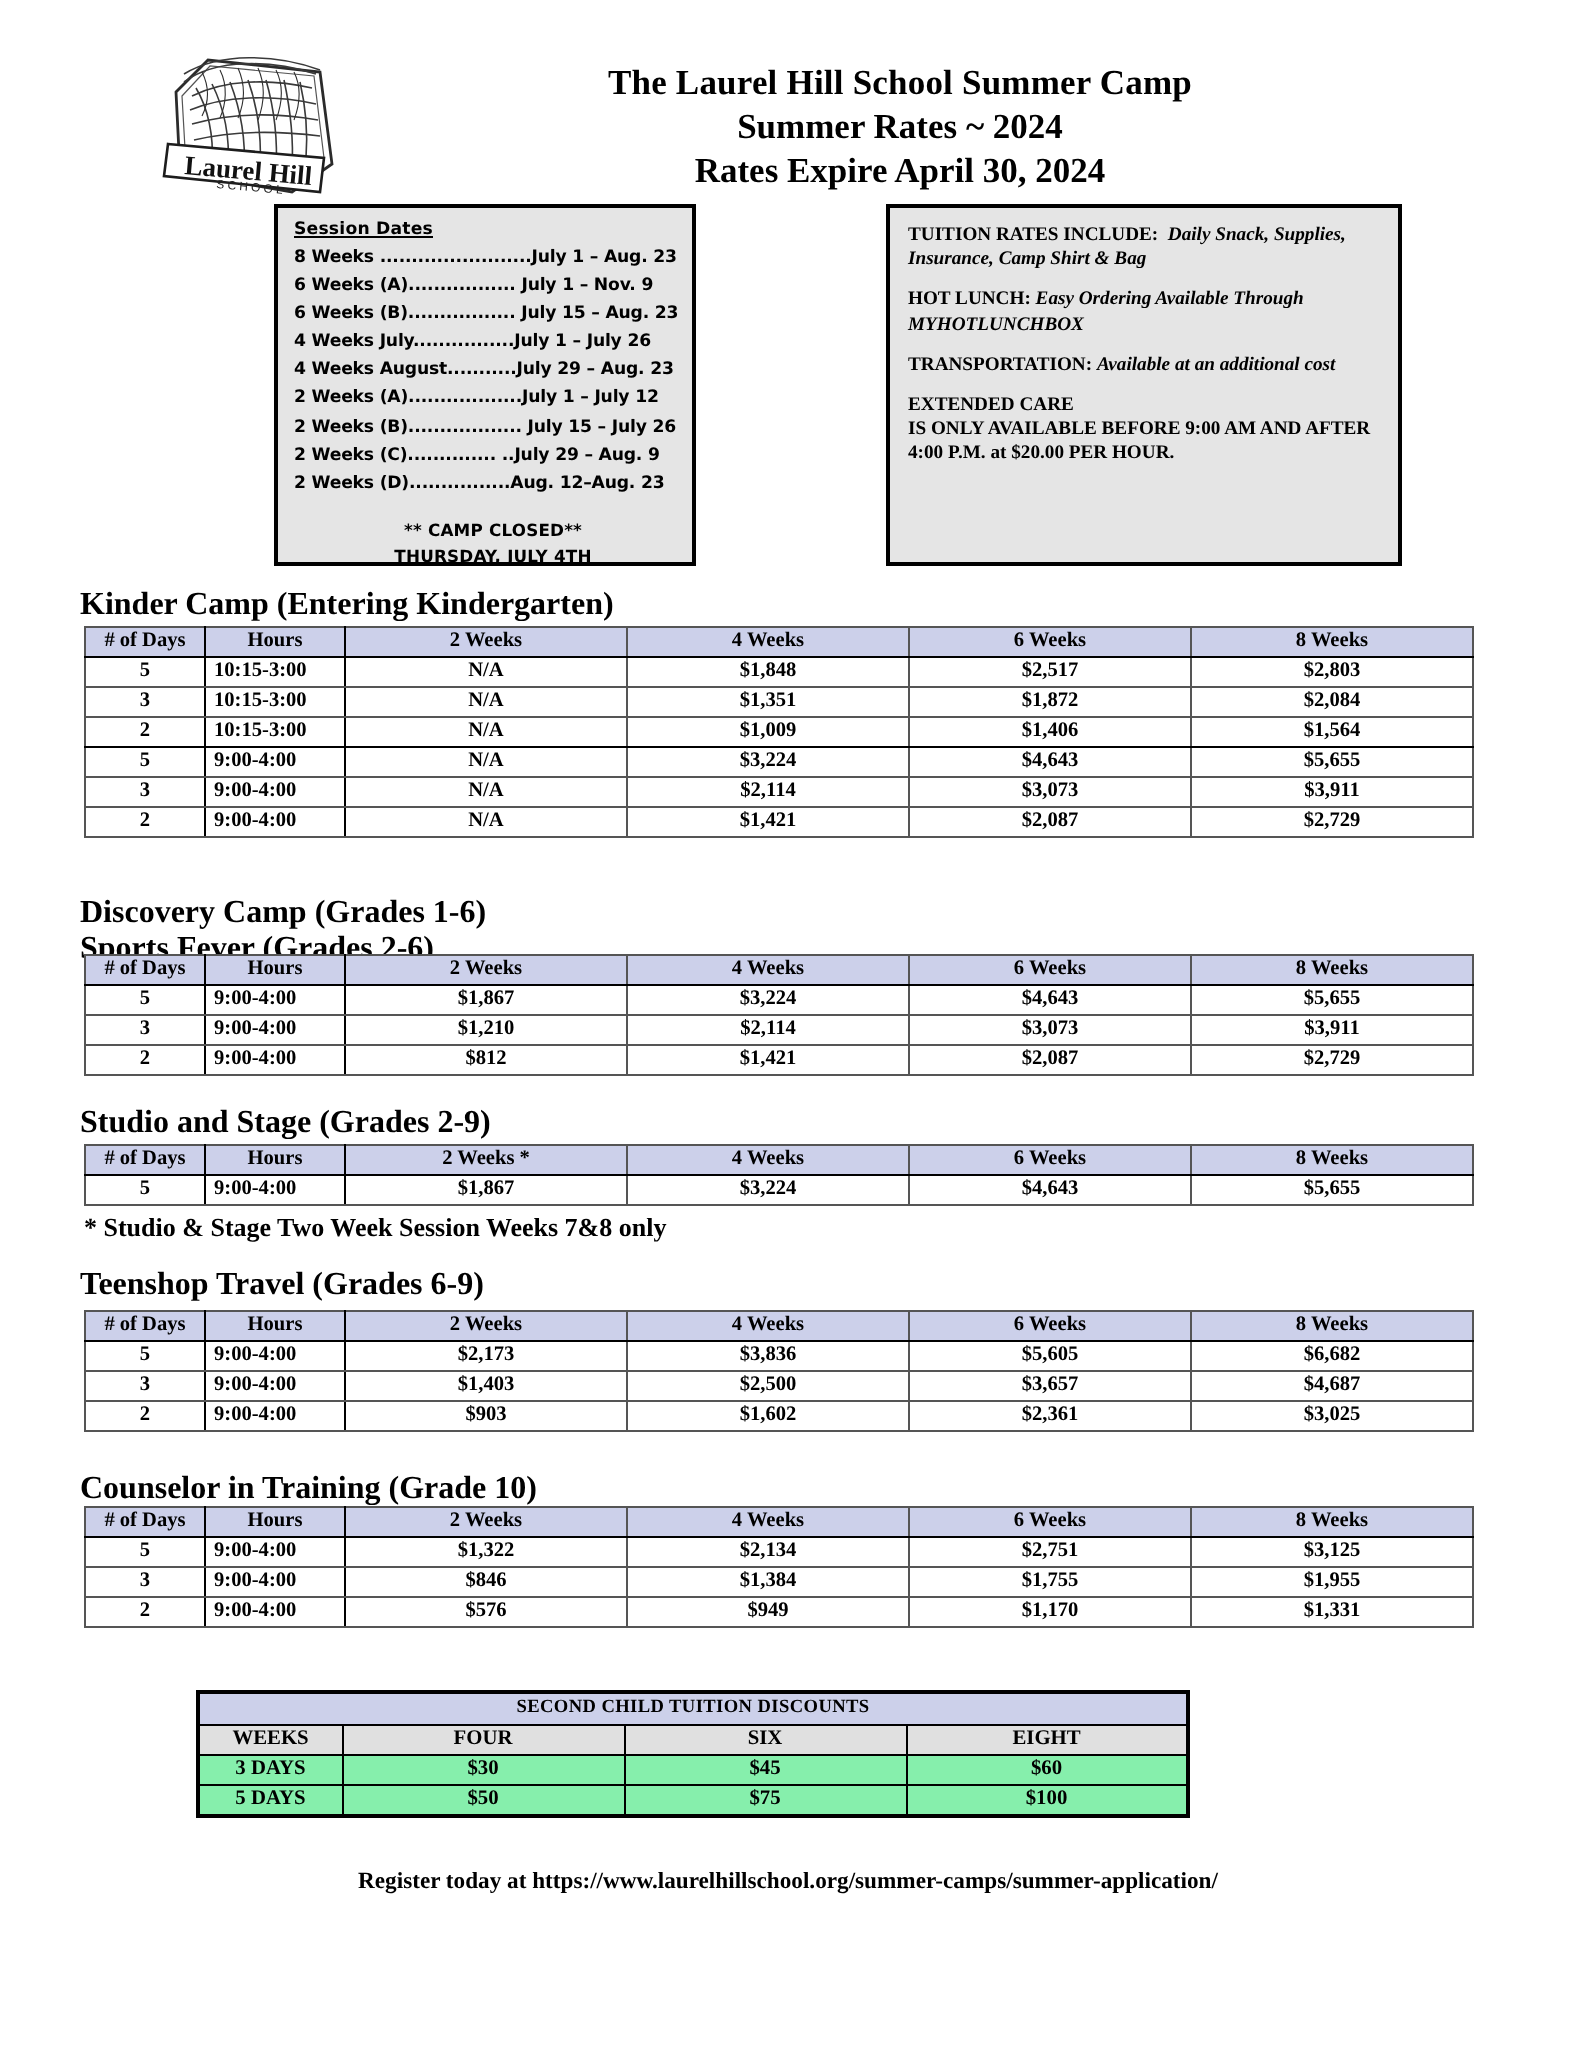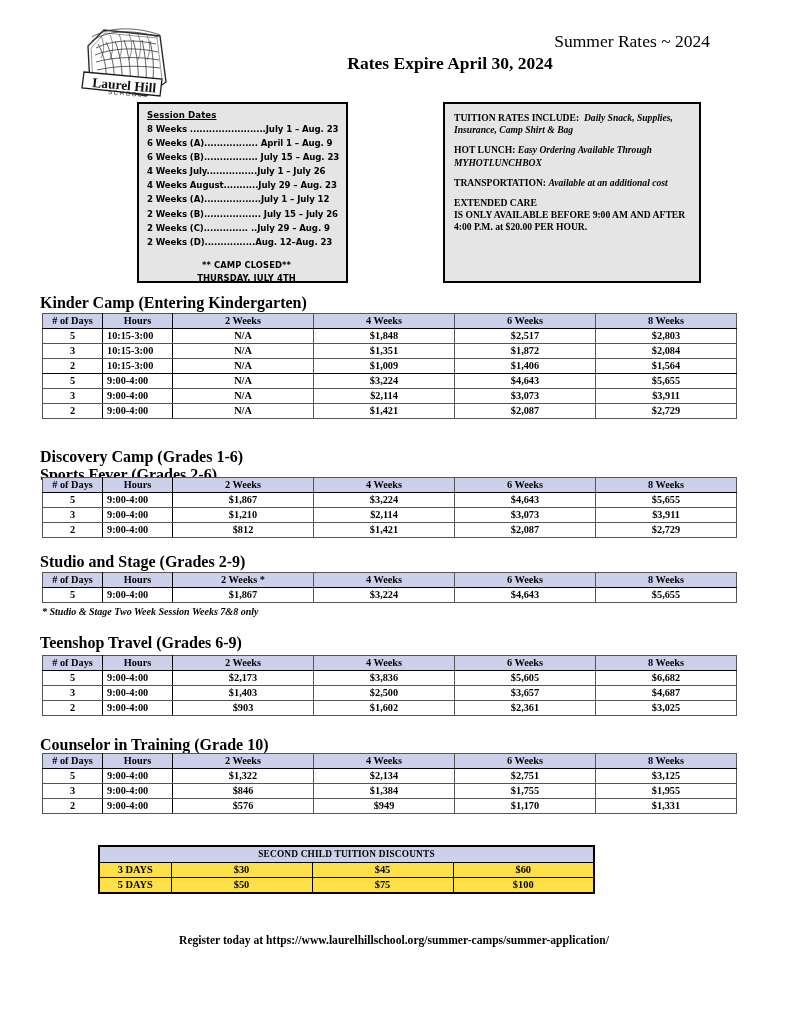--- a/index.html
+++ b/index.html
@@ -43,23 +43,22 @@
   }
   .title-line1 {
     font-size: 17.5px;
     font-weight: bold;
     letter-spacing: 0.1px;
     line-height: 22px;
     white-space: nowrap;
   }
   .title-line2 {
     font-size: 17.5px;
-    font-weight: normal;
+    font-weight: bold;
     line-height: 22px;
-    text-align: right;
   }
   .title-line3 {
     font-size: 17.5px;
     font-weight: bold;
     line-height: 23px;
   }
 
   
   .info-box {
     position: absolute;
@@ -159,36 +158,35 @@
   table.rates th.hourcol  { border-right: 1.6px solid #000; }
   table.rates tr.groupend td { border-bottom: 1.5px solid #000; }
 
   .col-days  { width: 60px; }
   .col-hours { width: 70px; }
   .col-wk    { width: 141px; }
 
   .footnote {
     position: absolute;
     left: 42px;
-    font-size: 10px;
-    font-weight: bold;
-    font-style: italic;
+    font-size: 13px;
+    font-weight: bold;
     white-space: nowrap;
   }
 
   
   table.discount {
     position: absolute;
     left: 98px;
     top: 845px;
     width: 497px;
     border-collapse: collapse;
     table-layout: fixed;
     border: 2px solid #000;
-    background: #fde047;
+    background: #86efac;
   }
   table.discount td, table.discount th {
     border: 1.3px solid #000;
     font-size: 10.4px;
     font-weight: bold;
     text-align: center;
     height: 15px;
     padding: 0;
     line-height: 14px;
     box-sizing: border-box;
@@ -253,28 +251,29 @@
         </g>
 
         <path d="M10 48 L88 55 L86 72 L8 64 Z" fill="#ffffff" stroke="#1d1d1d" stroke-width="1.3"></path>
         <text x="18" y="63" transform="rotate(5 18 63)" font-family="'Liberation Serif', serif" font-size="13.5" font-weight="bold" fill="#111">Laurel Hill</text>
         <text x="34" y="70" transform="rotate(5 34 70)" font-family="'Liberation Sans', sans-serif" font-size="6" letter-spacing="1.6" fill="#222">SCHOOL</text>
       </g>
     </svg>
   </div>
 
   <div class="title-block">
+    <div class="title-line1">The Laurel Hill School Summer Camp</div>
     <div class="title-line2">Summer Rates ~ 2024</div>
     <div class="title-line3">Rates Expire April 30, 2024</div>
   </div>
 
   <div class="info-box" id="session-box">
     <div class="session-head">Session Dates</div>
     <div class="session-row">8 Weeks ........................July 1 – Aug. 23</div>
-    <div class="session-row">6 Weeks (A)................. April 1 – Aug. 9</div>
+    <div class="session-row">6 Weeks (A)................. July 1 – Nov. 9</div>
     <div class="session-row">6 Weeks (B)................. July 15 – Aug. 23</div>
     <div class="session-row">4 Weeks July................July  1 – July 26</div>
     <div class="session-row">4 Weeks August...........July  29 – Aug. 23</div>
     <div class="session-row">2 Weeks (A)..................July  1 – July 12</div>
     <div class="session-row">2 Weeks (B).................. July 15 – July 26</div>
     <div class="session-row">2 Weeks (C)..............  ..July 29 – Aug.  9</div>
     <div class="session-row">2 Weeks (D)................Aug.  12–Aug. 23</div>
     <div class="closed-gap"></div>
     <div class="session-closed">** CAMP CLOSED**</div>
     <div class="session-closed">THURSDAY, JULY 4TH</div>
@@ -545,20 +544,26 @@
     <colgroup>
         <col class="dcol-weeks">
         <col class="dcol-val">
         <col class="dcol-val">
         <col class="dcol-val">
       </colgroup>
     <thead>
       <tr>
         <th class="banner" colspan="4">SECOND CHILD TUITION DISCOUNTS</th>
       </tr>
+      <tr>
+        <th class="subhead">WEEKS</th>
+        <th class="subhead">FOUR</th>
+        <th class="subhead">SIX</th>
+        <th class="subhead">EIGHT</th>
+      </tr>
     </thead>
     <tbody>
       <tr>
           <td>3 DAYS</td>
           <td>$30</td>
           <td>$45</td>
           <td>$60</td>
         </tr>
       <tr>
           <td>5 DAYS</td>

